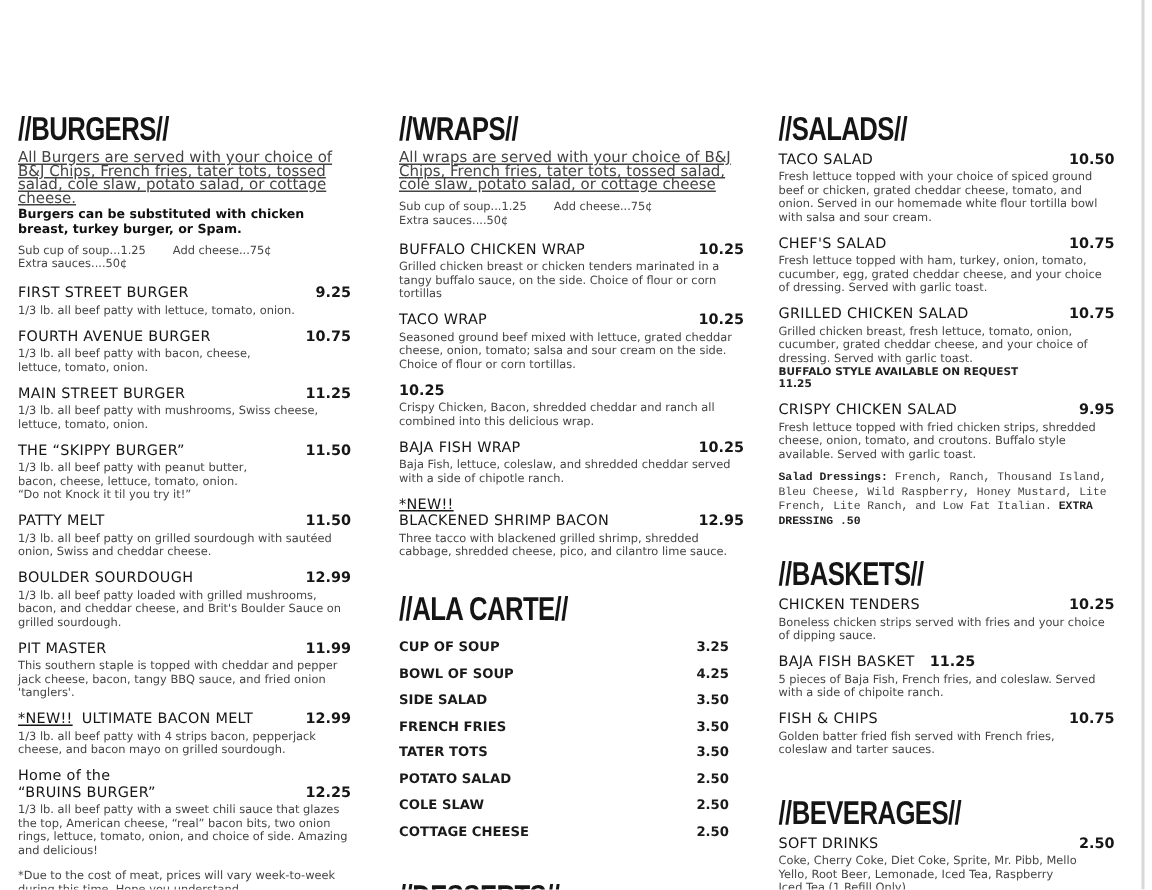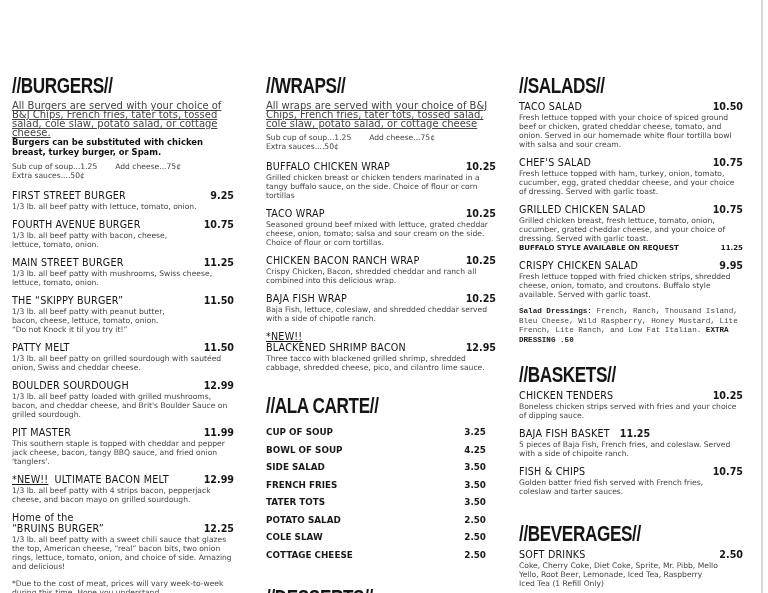--- a/index.html
+++ b/index.html
@@ -30,21 +30,21 @@
   .extras { font-size: 7.6px; line-height: 9px; color: #444; margin: 5px 0 0 0; }
   .extras span { display: inline-block; }
   .extras .gap { width: 18px; }
 
   .item { margin-top: 8px; }
   .item-head { display: flex; justify-content: space-between; align-items: baseline; }
   .item-name { font-size: 9.6px; font-weight: normal; letter-spacing: 0.2px; color: #161616; line-height: 11px; }
   .item-price { font-size: 9.6px; font-weight: bold; color: #161616; line-height: 11px; }
   .item-desc { font-size: 7.6px; line-height: 9px; color: #444; margin-top: 1px; }
   .new-tag { text-decoration: underline; margin-right: 6px; }
-  .sub-line { display: flex; justify-content: space-between; font-size: 7px; font-weight: bold; color: #222; margin-top: 1px; }
+  .sub-line { display: flex; justify-content: space-between; font-size: 7px; font-weight: bold; color: #222; margin-top: 1px; flex-direction: column; }
   .note { font-size: 7.6px; line-height: 9px; color: #444; margin-top: 8px; }
   .dressings { font-size: 7.6px; line-height: 9.5px; color: #444; margin-top: 8px; font-family: Liberation Mono, monospace; }
   .dressings b { color: #222; }
 
   .alacarte-list { margin-top: 6px; width: 220px; }
   .alacarte-row { display: flex; justify-content: space-between; font-size: 8.8px; font-weight: bold; color: #1a1a1a; height: 17.5px; line-height: 17.5px; }
 
   .inline-price { margin-left: 10px; }
 </style>
 </head>
@@ -145,21 +145,20 @@
   </div>
   <div class="item">
     <div class="item-head">
         <span class="item-name">TACO WRAP</span>
         <span class="item-price">10.25</span>
       </div>
     <div class="item-desc">Seasoned ground beef mixed with lettuce, grated cheddar cheese, onion, tomato; salsa and sour cream on the side. Choice of flour or corn tortillas.</div>
   </div>
   <div class="item">
     <div class="item-head">
-        <span class="item-name">CHICKEN BACON RANCH WRAP</span>
         <span class="item-price">10.25</span>
       </div>
     <div class="item-desc">Crispy Chicken, Bacon, shredded cheddar and ranch all combined into this delicious wrap.</div>
   </div>
   <div class="item">
     <div class="item-head">
         <span class="item-name">BAJA FISH WRAP</span>
         <span class="item-price">10.25</span>
       </div>
     <div class="item-desc">Baja Fish, lettuce, coleslaw, and shredded cheddar served with a side of chipotle ranch.</div>

